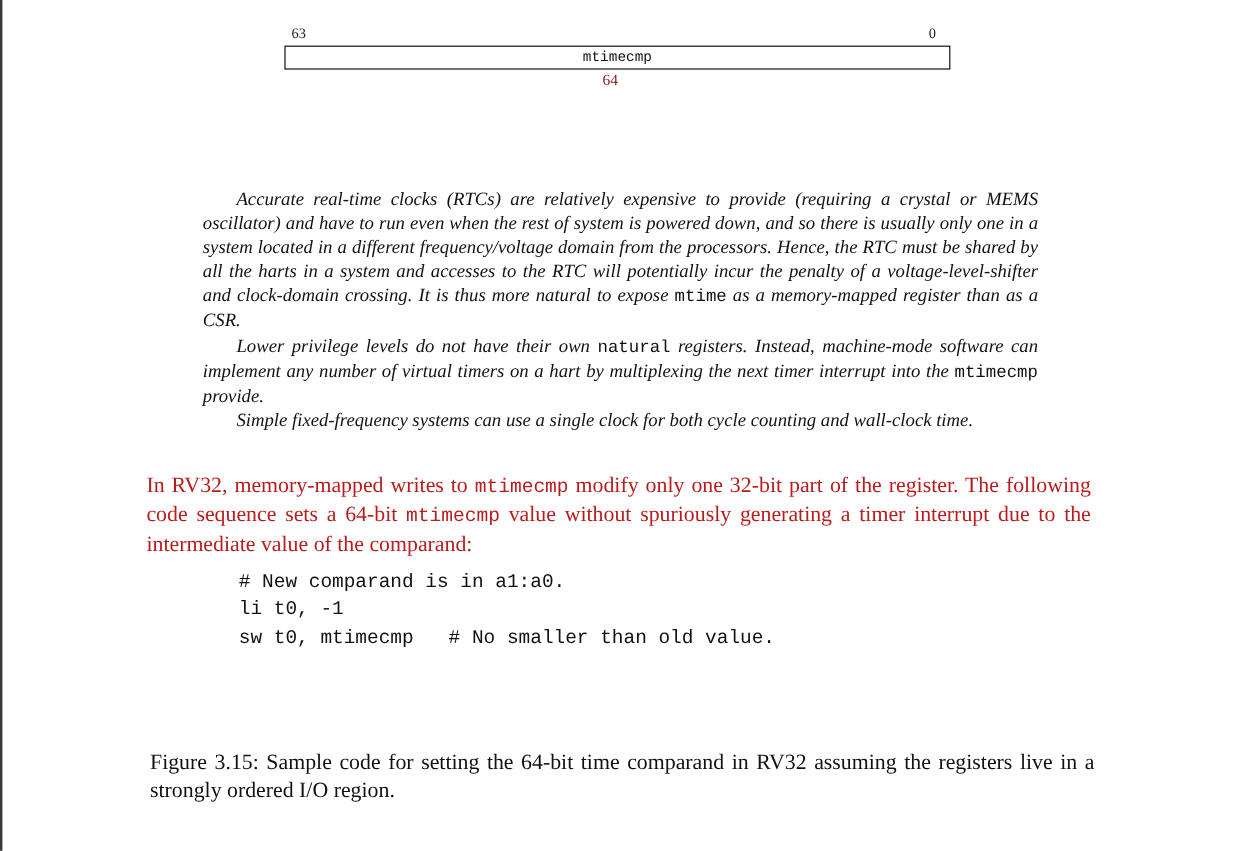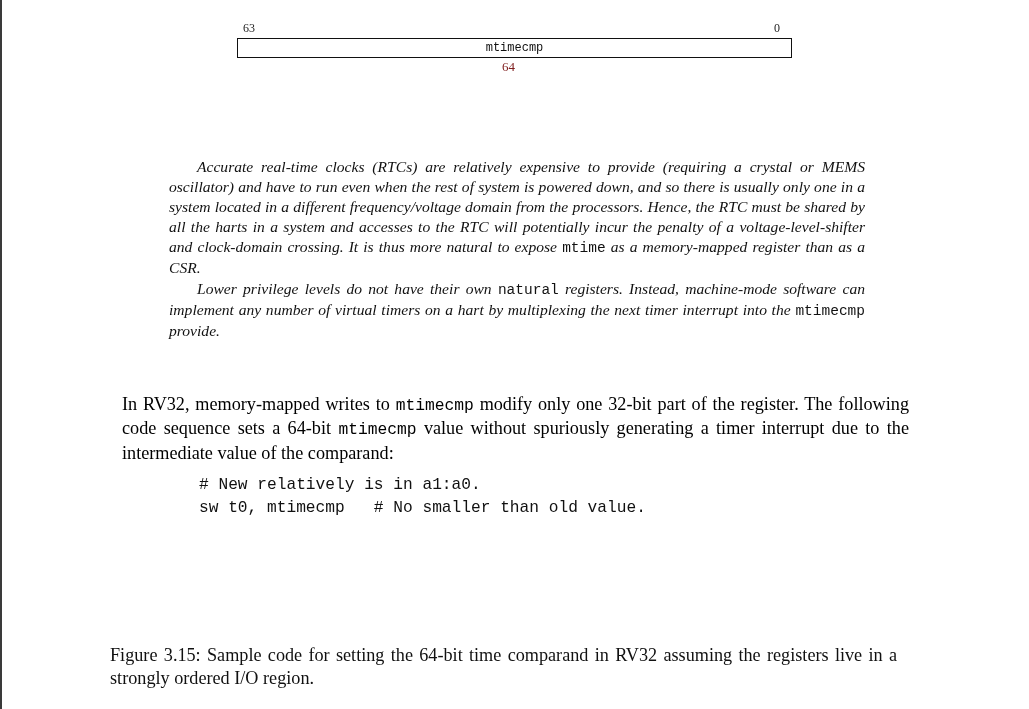--- a/index.html
+++ b/index.html
@@ -91,64 +91,64 @@
     }
     .note-block { top: 157px; }
     .body {
       position: absolute;
       left: 122px; top: 393px;
       width: 787px;
       font-family: "Liberation Serif", serif;
       font-size: 18.2px;
       line-height: 22.3px;
       text-align: justify;
-      color: #000000;
+      color: #b91c1c;
     }
     .body p { margin: 0; }
     .body code { font-size: 16.3px; }
     .code-block {
       position: absolute;
       left: 199px; top: 474px;
       font-family: "Liberation Mono", "DejaVu Sans Mono", monospace;
       font-size: 16.2px;
       line-height: 23.3px;
       color: #111;
       white-space: pre;
       margin: 0;
     }
     .caption.fig15 {
-      left: 110px; top: 624px;
+      left: 125px; top: 624px;
       width: 787px;
       white-space: normal;
       line-height: 22.5px;
       text-align: justify;
-      margin-top: 20px;
     }
   </style>
 </head>
 <body>
 
 <div class="left-edge"></div>
 
 <div class="page">
 
   <div class="reg-bit hi">63</div>
   <div class="reg-bit lo">0</div>
   <div class="reg-box">
     <span class="reg-field">mtimecmp</span>
   </div>
   <div class="reg-width">64</div>
 
 
   <div class="note note-block">
     <p><span>Accurate real-time clocks (RTCs) are relatively expensive to provide (requiring a crystal or MEMS oscillator) and have to run even when the rest of system is powered down, and so there is usually only one in a system located in a different frequency/voltage domain from the processors. Hence, the RTC must be shared by all the harts in a system and accesses to the RTC will potentially incur the penalty of a voltage-level-shifter and clock-domain crossing. It is thus more natural to expose </span><code>mtime</code><span> as a memory-mapped register than as a CSR.</span></p>
     <p><span>Lower privilege levels do not have their own </span><code>natural</code><span> registers. Instead, machine-mode software can implement any number of virtual timers on a hart by multiplexing the next timer interrupt into the </span><code>mtimecmp</code><span> provide.</span></p>
+    <p>Simple fixed-frequency systems can use a single clock for both cycle counting and wall-clock time.</p>
   </div>
 
   <div class="body">
     <p><span>In RV32, memory-mapped writes to </span><code>mtimecmp</code><span> modify only one 32-bit part of the register. The following code sequence sets a 64-bit </span><code>mtimecmp</code><span> value without spuriously generating a timer interrupt due to the intermediate value of the comparand:</span></p>
   </div>
 
-  <div class="code-block"><div># New relatively is in a1:a0.</div><div>sw t0, mtimecmp   # No smaller than old value.</div></div>
+  <div class="code-block"><div># New comparand is in a1:a0.</div><div>li t0, -1</div><div>sw t0, mtimecmp   # No smaller than old value.</div></div>
 
   <div class="caption fig15">Figure 3.15: Sample code for setting the 64-bit time comparand in RV32 assuming the registers live in a strongly ordered I/O region.</div>
 
 </div>
 
 </body></html>

